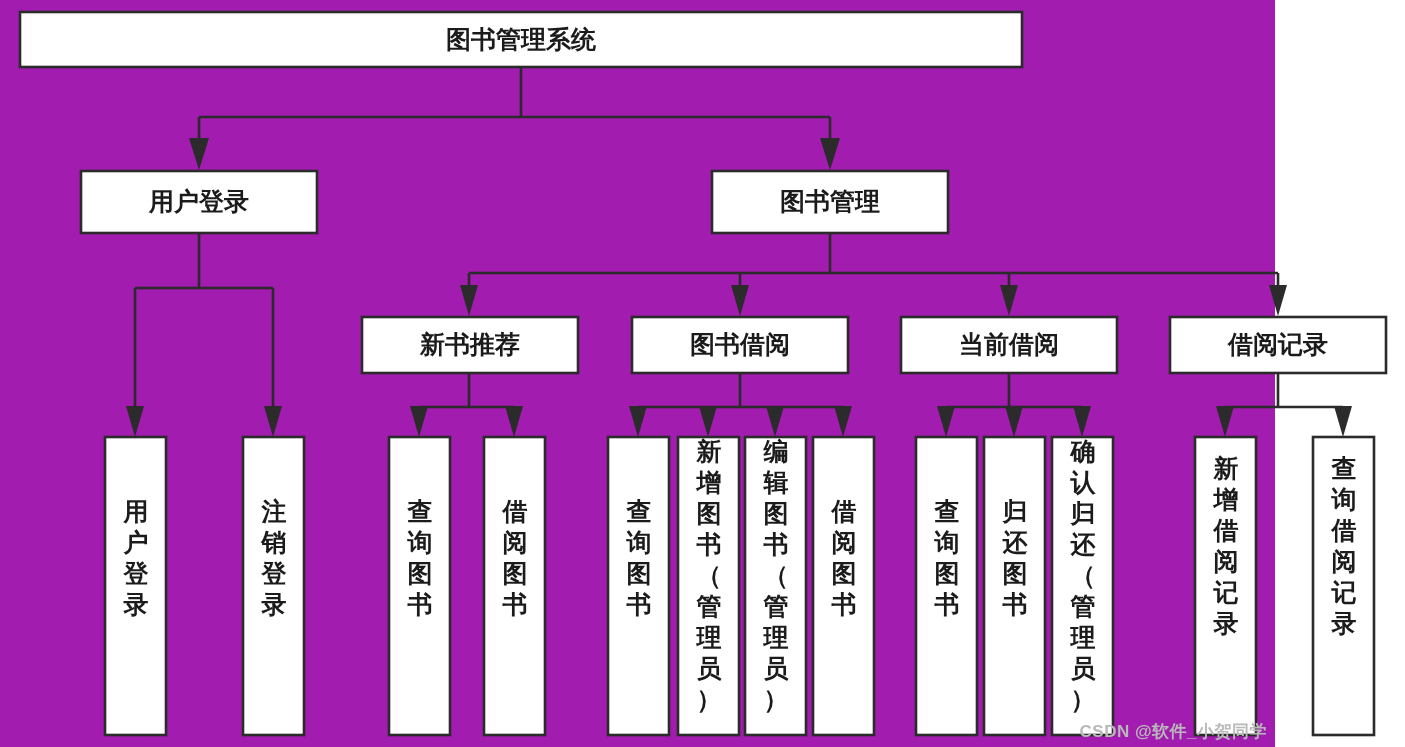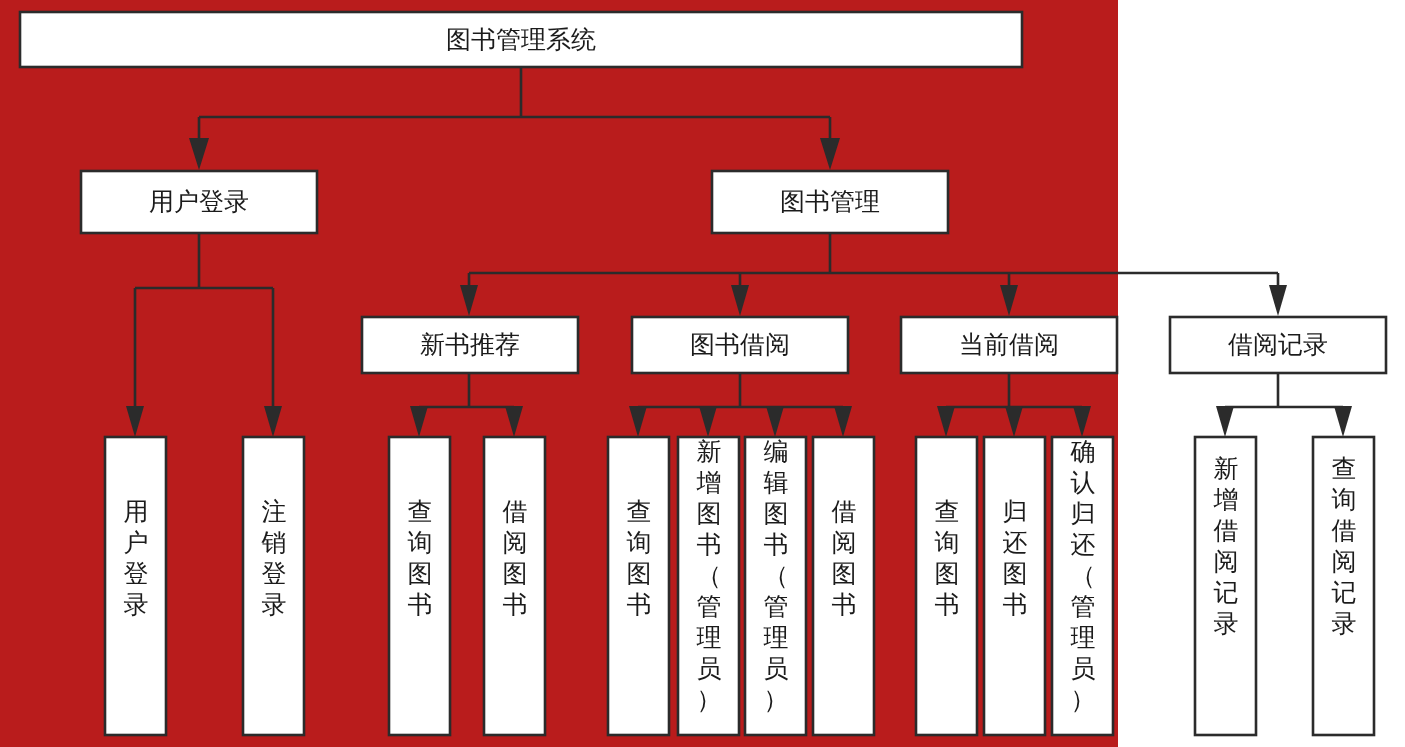--- a/index.html
+++ b/index.html
@@ -8,23 +8,24 @@
     background: #ffffff;
   }
   body {
     width: 1405px;
     height: 747px;
     font-family: "Liberation Sans", "DejaVu Sans", sans-serif;
     overflow: hidden;
   }
   #diagram-root {
     position: relative;
-    width: 1118px;
+    width: 1275px;
     height: 747px;
-    background: #b91c1c;
+    background: #a21caf;
+    font-weight: bold;
   }
   svg#flow {
     position: absolute;
     left: 0;
     top: 0;
     width: 1405px;
     height: 747px;
     display: block;
   }
   .node-box {
@@ -231,13 +232,14 @@
       <text class="node-label-v vtext" x="1226" y="477"><tspan x="1226" dy="0">新</tspan><tspan x="1226" dy="31">增</tspan><tspan x="1226" dy="31">借</tspan><tspan x="1226" dy="31">阅</tspan><tspan x="1226" dy="31">记</tspan><tspan x="1226" dy="31">录</tspan></text>
     </g>
 
     <g>
       <rect class="node-box" x="1313" y="437" width="61" height="298"></rect>
       <text class="node-label-v vtext" x="1344" y="477"><tspan x="1344" dy="0">查</tspan><tspan x="1344" dy="31">询</tspan><tspan x="1344" dy="31">借</tspan><tspan x="1344" dy="31">阅</tspan><tspan x="1344" dy="31">记</tspan><tspan x="1344" dy="31">录</tspan></text>
     </g>
 
   </svg>
 
+  <div class="watermark">CSDN @软件_小贺同学</div>
 </div>
 
 </body></html>

